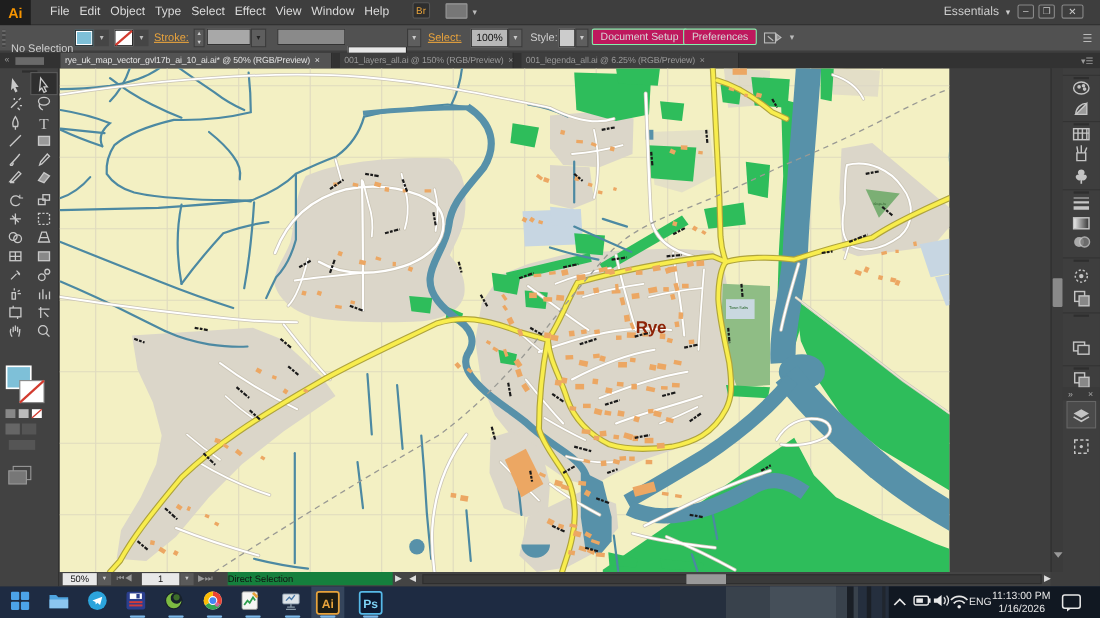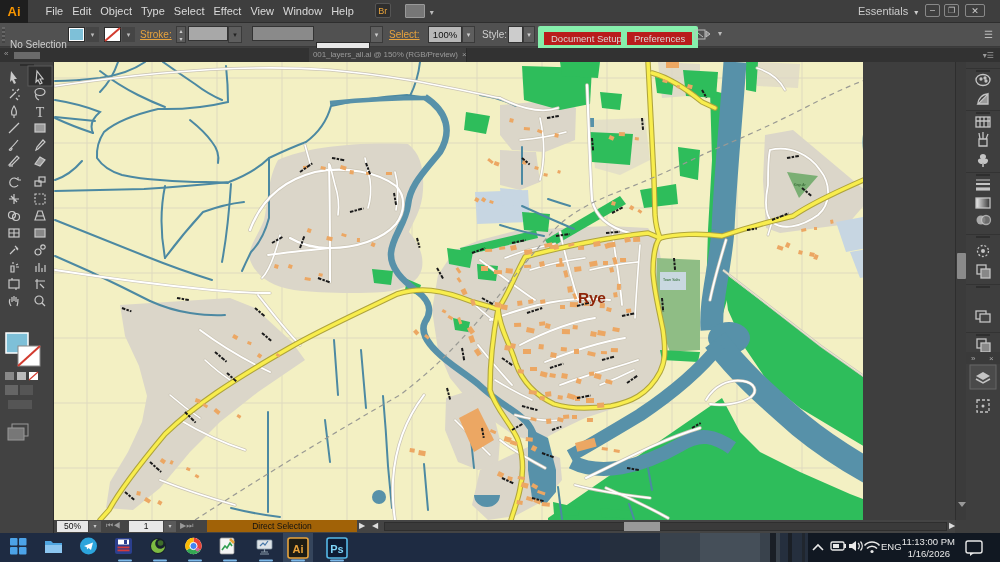--- a/index.html
+++ b/index.html
@@ -10,21 +10,21 @@
 #tabbar{left:0;top:48px;width:1000px;height:14px;background:#323232}
 .tab{position:absolute;top:0;height:14px;font-size:8px;letter-spacing:-0.1px;line-height:14px;padding:0 4px;color:#9a9a9a;background:#3E3E3E;border-right:1px solid #2a2a2a;white-space:nowrap;overflow:hidden}
 .tab.active{background:#535353;color:#E2E2E2}
 #toolbar{left:0;top:62px;width:54px;height:471px}
 #canvas{left:54px;top:62px;width:809px;height:458px;overflow:hidden}
 #vscroll{left:955px;top:62px;width:11px;height:458px;background:#3B3B3B;border-left:1px solid #2e2e2e}
 #vthumb{position:absolute;left:1px;top:191px;width:9px;height:26px;background:#8A8A8A;border-radius:1px}
 #rightdock{left:966px;top:62px;width:34px;height:471px}
 #statusbar{left:54px;top:520px;width:901px;height:13px;background:#444;font-size:8.5px;color:#ddd}
 #taskbar{left:0;top:533px;width:1000px;height:29px}
-.btn{display:inline-block;background:#b91c1c;border:6px solid #86efac;border-radius:2px;color:#D8D8D8;font-size:9.5px;padding:1px 7px}
+.btn{display:inline-block;background:#be185d;border:1px solid #86efac;border-radius:2px;color:#D8D8D8;font-size:9.5px;padding:1px 7px}
 .orange{color:#E8A33D;text-decoration:underline}
 .dd{display:inline-block;background:#A8A8A8;border:1px solid #333;height:15px;vertical-align:middle}
 </style></head><body>
 
 <div class="abs" id="menubar">
 <div id="ailogo">Ai</div>
 <div style="margin-left:41px;display:inline-block">
 <span class="mi">File</span><span class="mi">Edit</span><span class="mi">Object</span><span class="mi">Type</span><span class="mi">Select</span><span class="mi">Effect</span><span class="mi">View</span><span class="mi">Window</span><span class="mi">Help</span>
 <span style="display:inline-block;width:16px;height:15px;background:#2e2e2e;border:1px solid #555;border-radius:2px;color:#E8A33B;font-size:9px;text-align:center;line-height:15px;vertical-align:middle;margin-left:12px">Br</span>
 <span style="display:inline-block;width:20px;height:14px;background:#777;border:1px solid #999;border-radius:1px;vertical-align:middle;margin-left:10px"></span>
@@ -65,21 +65,23 @@
 <span class="btn" style="position:absolute;left:621px;top:3px">Preferences</span>
 <svg style="position:absolute;left:694px;top:5px" width="18" height="14">
       <rect x="1" y="2" width="10" height="9" fill="none" stroke="#bbb"></rect>
       <path d="M4,5 l5,4 M12,3 l4,3 -4,3 Z" stroke="#bbb" fill="#888"></path>
     </svg>
 <span style="position:absolute;left:718px;top:6px;color:#bbb;font-size:8px">▾</span>
 <span style="position:absolute;left:984px;top:6px;color:#bbb;font-size:10px">☰</span>
 </div>
 
 <div class="abs" id="tabbar">
+<div class="tab active" style="left:55px;width:247px">rye_uk_map_vector_gvl17b_ai_10_ai.ai* @ 50% (RGB/Preview) &nbsp;×</div>
 <div class="tab" style="left:309px;width:158px">001_layers_all.ai @ 150% (RGB/Preview) &nbsp;×</div>
+<div class="tab" style="left:474px;width:198px">001_legenda_all.ai @ 6.25% (RGB/Preview) &nbsp;×</div>
 <span style="position:absolute;left:4px;top:1px;color:#999;font-size:8px">«</span>
 <span style="position:absolute;left:14px;top:4px;width:26px;height:7px;background:#6a6a6a"></span>
 <span style="position:absolute;right:6px;top:3px;color:#999;font-size:8px">▾☰</span>
 </div>
 
 <div class="abs" id="toolbar">
     <svg width="54" height="471" style="position:absolute;left:0;top:0">
       <rect width="54" height="471" fill="#424242"></rect>
       <rect x="20" y="2" width="14" height="2" fill="#2e2e2e"></rect>
       <rect x="28" y="4" width="24" height="20" fill="#2F2F2F" stroke="#5a5a5a" stroke-width="1"></rect>
@@ -738,21 +740,21 @@
     </svg>
   </div>
 
 <div class="abs" id="statusbar">
 <span style="position:absolute;left:3px;top:1px;width:31px;height:11px;background:#E8E8E8;color:#111;text-align:center;line-height:11px">50%</span>
 <span style="position:absolute;left:35px;top:1px;width:12px;height:11px;background:#5a5a5a;color:#ccc;font-size:6px;text-align:center;line-height:11px">▾</span>
 <span style="position:absolute;left:52px;top:1px;color:#999;font-size:8px">⏮◀</span>
 <span style="position:absolute;left:75px;top:1px;width:34px;height:11px;background:#E8E8E8;color:#111;text-align:center;line-height:11px">1</span>
 <span style="position:absolute;left:110px;top:1px;width:12px;height:11px;background:#5a5a5a;color:#ccc;font-size:6px;text-align:center;line-height:11px">▾</span>
 <span style="position:absolute;left:126px;top:1px;color:#999;font-size:8px">▶⏭</span>
-<span style="position:absolute;left:153px;top:0;width:150px;height:12px;background:#a16207;color:#111;text-align:center;line-height:12px">Direct Selection</span>
+<span style="position:absolute;left:153px;top:0;width:150px;height:12px;background:#15803d;color:#111;line-height:12px">Direct Selection</span>
 <span style="position:absolute;left:305px;top:1px;color:#ddd;font-size:8px">▶</span>
 <span style="position:absolute;left:318px;top:1px;color:#ddd;font-size:8px">◀</span>
 <span style="position:absolute;left:330px;top:2px;width:563px;height:9px;background:#3A3A3A;border:1px solid #2e2e2e"></span>
 <span style="position:absolute;left:570px;top:2px;width:36px;height:9px;background:#999"></span>
 <span style="position:absolute;left:895px;top:1px;color:#ddd;font-size:8px">▶</span>
 </div>
 
 <div class="abs" id="taskbar">
     <svg width="1000" height="29" style="position:absolute;left:0;top:0">
       <rect width="1000" height="29" fill="#1E2B42"></rect>

